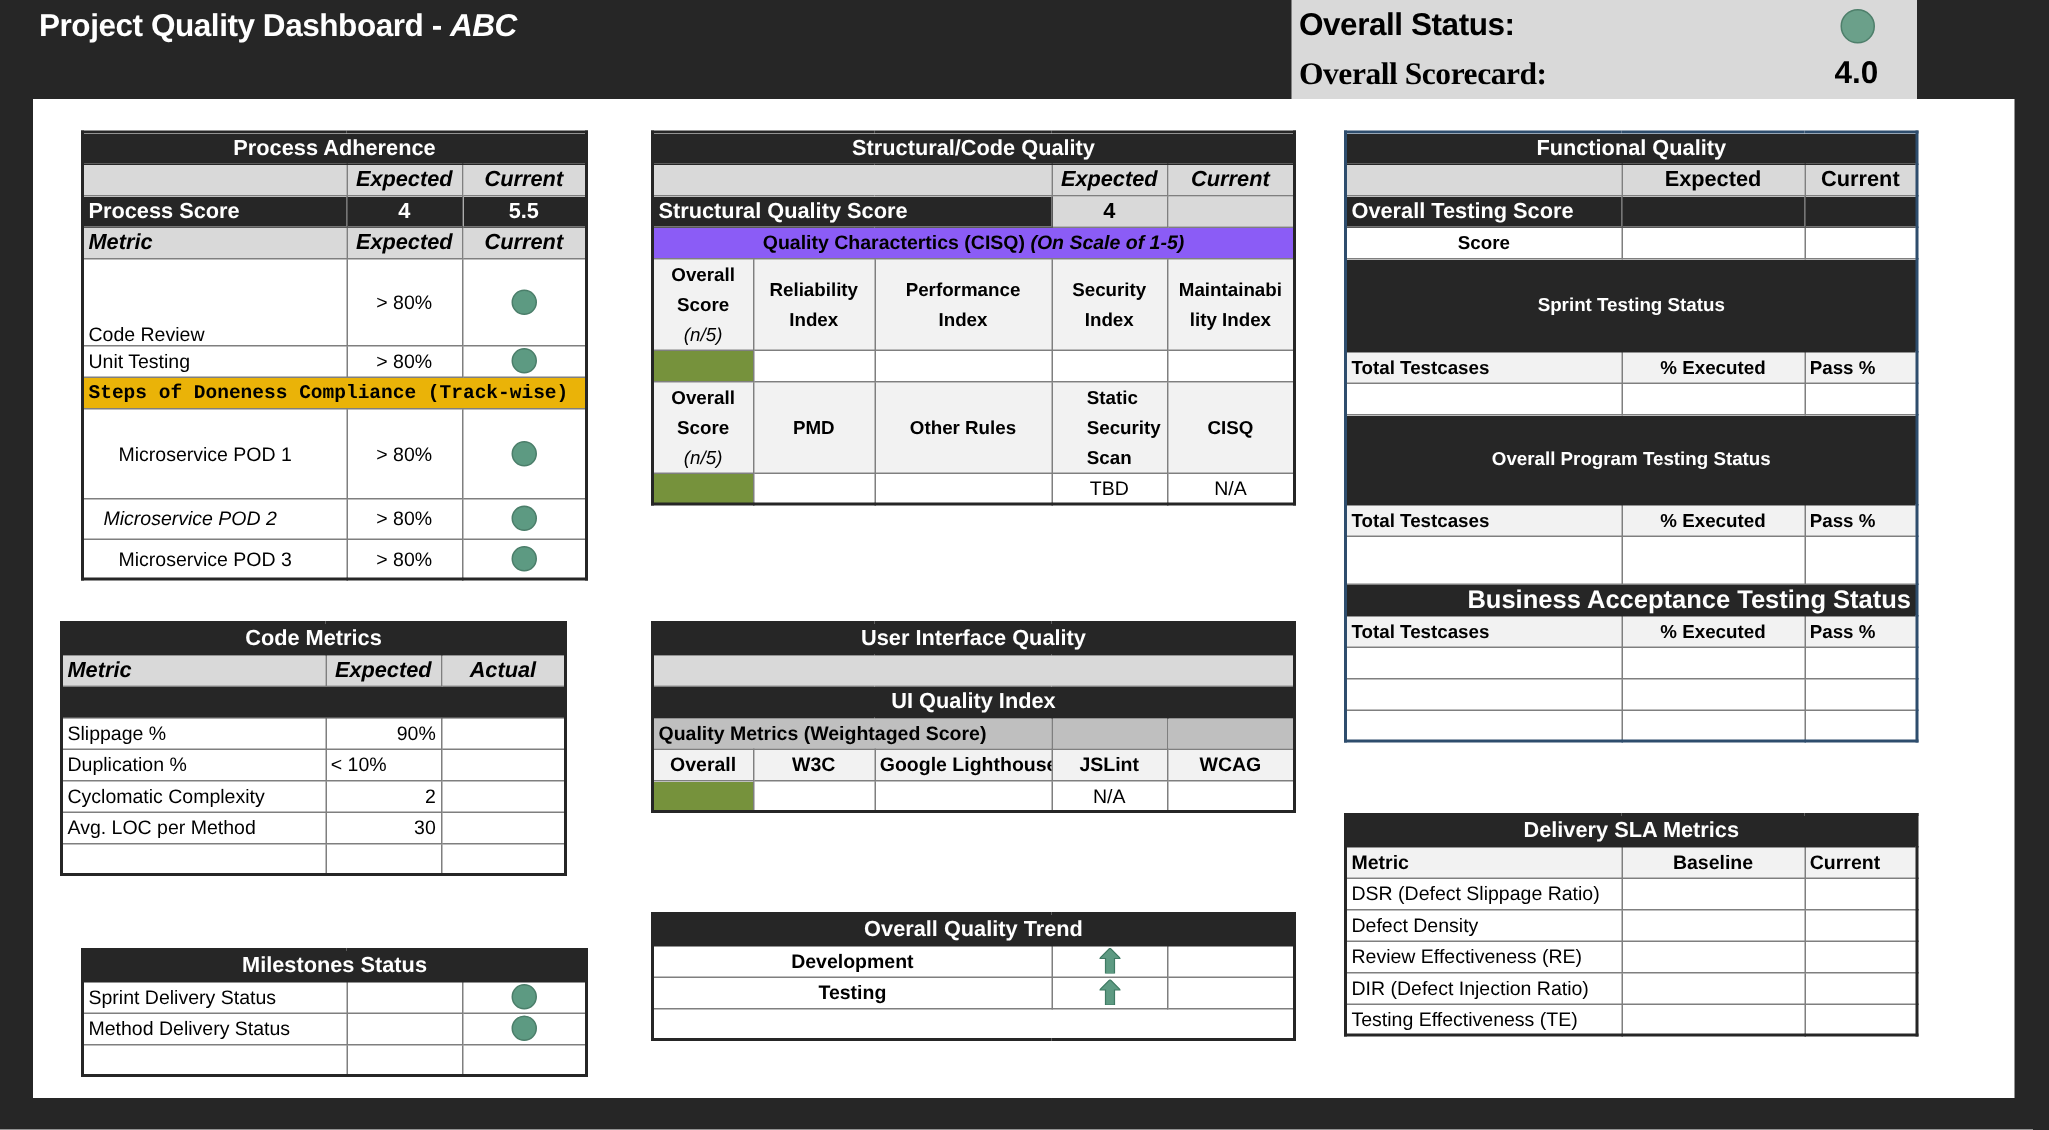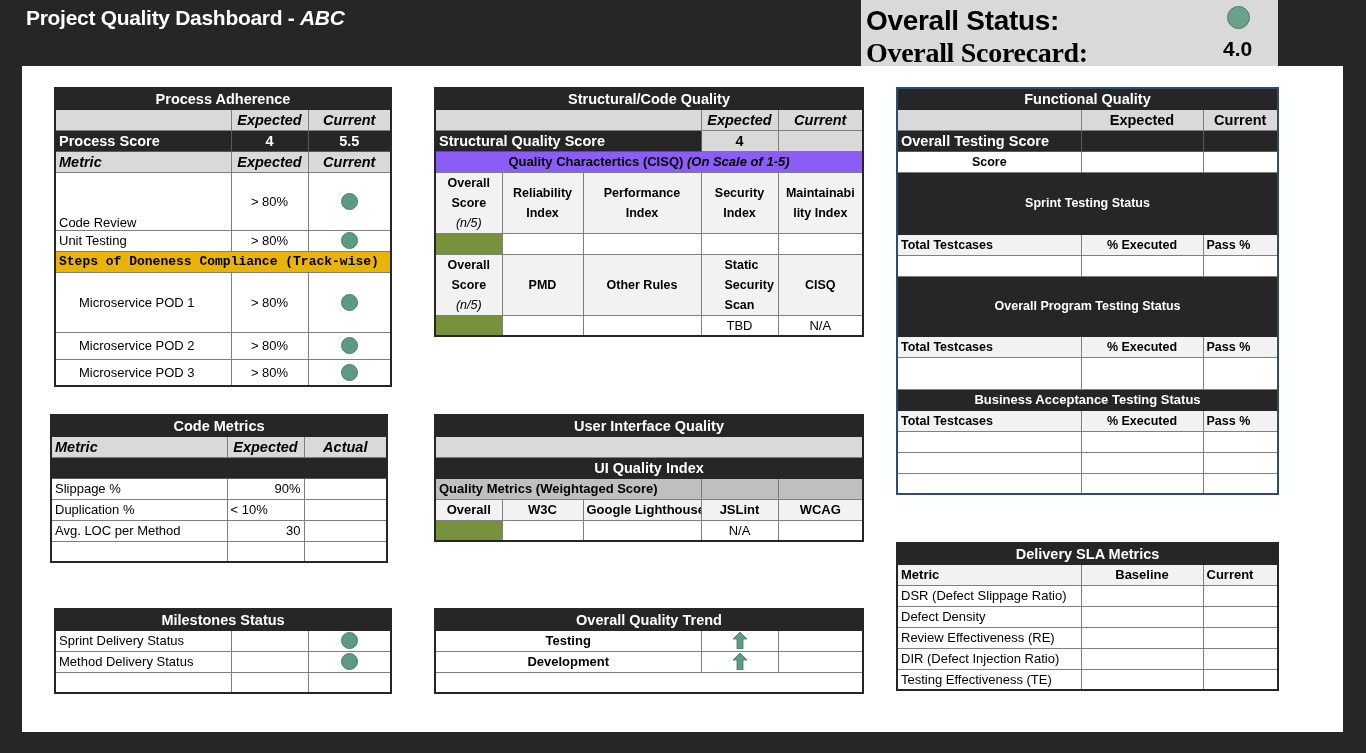--- a/index.html
+++ b/index.html
@@ -1,21 +1,21 @@
 <!DOCTYPE html>
 <html><head>
 <meta charset="utf-8">
 <style>
   * { box-sizing: border-box; margin: 0; padding: 0; }
   html, body { width: 1366px; height: 753px; overflow: hidden; }
   body { background: #262626; font-family: "Liberation Sans", "DejaVu Sans", sans-serif; color: #000; position: relative; }
   .top-title { position: absolute; left: 26px; top: 6px; color: #fff; font-size: 21px; font-weight: bold; letter-spacing: -0.3px; }
   .top-title i { font-style: italic; margin-top: 36px; }
   .status-box { position: absolute; left: 861px; top: 0; width: 417px; height: 66px; background: #d9d9d9; }
-  .status-box .lbl { position: absolute; left: 5px; font-size: 28px; font-weight: bold; letter-spacing: -0.3px; }
+  .status-box .lbl { position: absolute; left: 5px; font-size: 21px; font-weight: bold; letter-spacing: -0.3px; }
   .status-box .lbl1 { top: 5px; }
   .status-box .lbl2 { top: 37px; font-family: Liberation Serif, serif; }
   .status-box .dot { position: absolute; left: 366px; top: 6px; width: 23px; height: 23px; border-radius: 50%; background: #6ba08a; border: 1px solid #4e7f6b; }
   .status-box .score { position: absolute; left: 362px; top: 37px; font-size: 21px; font-weight: bold; }
   .canvas { position: absolute; left: 22px; top: 66px; width: 1321px; height: 666px; background: #fff; }
 
   table { border-collapse: collapse; position: absolute; table-layout: fixed; font-size: 13px; }
   table.box { border: 2px solid #262626; }
   td { border: 1px solid #7f7f7f; height: 21px; padding: 0 3px; white-space: nowrap; overflow: hidden; }
   .hd td, td.hd { background: #262626; color: #fff; font-weight: bold; text-align: center; font-size: 14.5px; border-color: #262626; }
@@ -84,33 +84,33 @@
       </tr>
   <tr class="sub2">
         <td colspan="3">Steps of Doneness Compliance (Track-wise)</td>
       </tr>
   <tr>
         <td style="height:60px; padding-left:23px;">Microservice POD 1</td>
         <td class="c">&gt; 80%</td>
         <td class="c"><span class="dot-i"></span></td>
       </tr>
   <tr>
-        <td style="height:27px; padding-left:23px;">Microservice POD 2</td>
+        <td style="height:27px; padding-left:13px;font-style:italic;">Microservice POD 2</td>
         <td class="c">&gt; 80%</td>
         <td class="c"><span class="dot-i"></span></td>
       </tr>
   <tr>
         <td style="height:27px; padding-left:23px;">Microservice POD 3</td>
         <td class="c">&gt; 80%</td>
         <td class="c"><span class="dot-i"></span></td>
       </tr>
 </tbody>
   </table>
 
-<table class="box" style="left:50px; top:414px; width:336px;padding-left:39px;">
+<table class="box" style="left:40px; top:414px; width:336px;padding-left:39px;">
   <colgroup>
       <col style="width:176px">
       <col style="width:77px">
       <col style="width:83px">
     </colgroup>
   <tbody>
       <tr class="hd">
         <td colspan="3">Code Metrics</td>
       </tr>
   <tr class="sub">
@@ -125,33 +125,38 @@
         <td>Slippage %</td>
         <td class="r">90%</td>
         <td></td>
       </tr>
   <tr>
         <td>Duplication %</td>
         <td>&lt; 10%</td>
         <td></td>
       </tr>
   <tr>
+        <td>Cyclomatic Complexity</td>
+        <td class="r">2</td>
+        <td></td>
+      </tr>
+  <tr>
         <td>Avg. LOC per Method</td>
         <td class="r">30</td>
         <td></td>
       </tr>
   <tr>
         <td></td>
         <td></td>
         <td></td>
       </tr>
 </tbody>
   </table>
 
-<table class="box" style="left:54px; top:608px; width:336px;padding-left:41px;">
+<table class="box" style="left:54px; top:632px; width:336px;padding-left:41px;">
   <colgroup>
       <col style="width:176px">
       <col style="width:77px">
       <col style="width:83px">
     </colgroup>
   <tbody>
       <tr class="hd">
         <td colspan="3">Milestones Status</td>
       </tr>
   <tr>
@@ -272,34 +277,34 @@
   <colgroup>
       <col style="width:266px">
       <col style="width:77px">
       <col style="width:85px">
     </colgroup>
   <tbody>
       <tr class="hd">
         <td colspan="3">Overall Quality Trend</td>
       </tr>
   <tr>
+        <td class="c b" style="height:20px;">Development</td>
+        <td class="c"><svg class="arrow" width="14" height="17" viewBox="0 0 14 17">
+            <path d="M7 0 L14 7 L10 7 L10 17 L4 17 L4 7 L0 7 Z" fill="#5d9a82" stroke="#3f7a63" stroke-width="0.8"></path>
+          </svg></td>
+        <td></td>
+      </tr>
+  <tr>
         <td class="c b" style="height:20px;">Testing</td>
         <td class="c"><svg class="arrow" width="14" height="17" viewBox="0 0 14 17">
             <path d="M7 0 L14 7 L10 7 L10 17 L4 17 L4 7 L0 7 Z" fill="#5d9a82" stroke="#3f7a63" stroke-width="0.8"></path>
           </svg></td>
         <td></td>
       </tr>
   <tr>
-        <td class="c b" style="height:20px;">Development</td>
-        <td class="c"><svg class="arrow" width="14" height="17" viewBox="0 0 14 17">
-            <path d="M7 0 L14 7 L10 7 L10 17 L4 17 L4 7 L0 7 Z" fill="#5d9a82" stroke="#3f7a63" stroke-width="0.8"></path>
-          </svg></td>
-        <td></td>
-      </tr>
-  <tr>
         <td colspan="3"></td>
       </tr>
 </tbody>
   </table>
 
 <table class="box" style="left:896px; top:87px; width:381px; border-color:#2e4d6d; font-size:12.5px;">
   <colgroup>
       <col style="width:184px">
       <col style="width:122px">
       <col style="width:75px">
@@ -343,21 +348,21 @@
         <td>Total Testcases</td>
         <td class="c">% Executed</td>
         <td>Pass %</td>
       </tr>
   <tr>
         <td style="height:32px;"></td>
         <td></td>
         <td></td>
       </tr>
   <tr>
-        <td colspan="3" class="hd" style="font-size:13px;">Business Acceptance Testing Status</td>
+        <td colspan="3" class="hd" style="font-size:17px;text-align:right;">Business Acceptance Testing Status</td>
       </tr>
   <tr class="lt">
         <td>Total Testcases</td>
         <td class="c">% Executed</td>
         <td>Pass %</td>
       </tr>
   <tr>
         <td></td>
         <td></td>
         <td></td>

